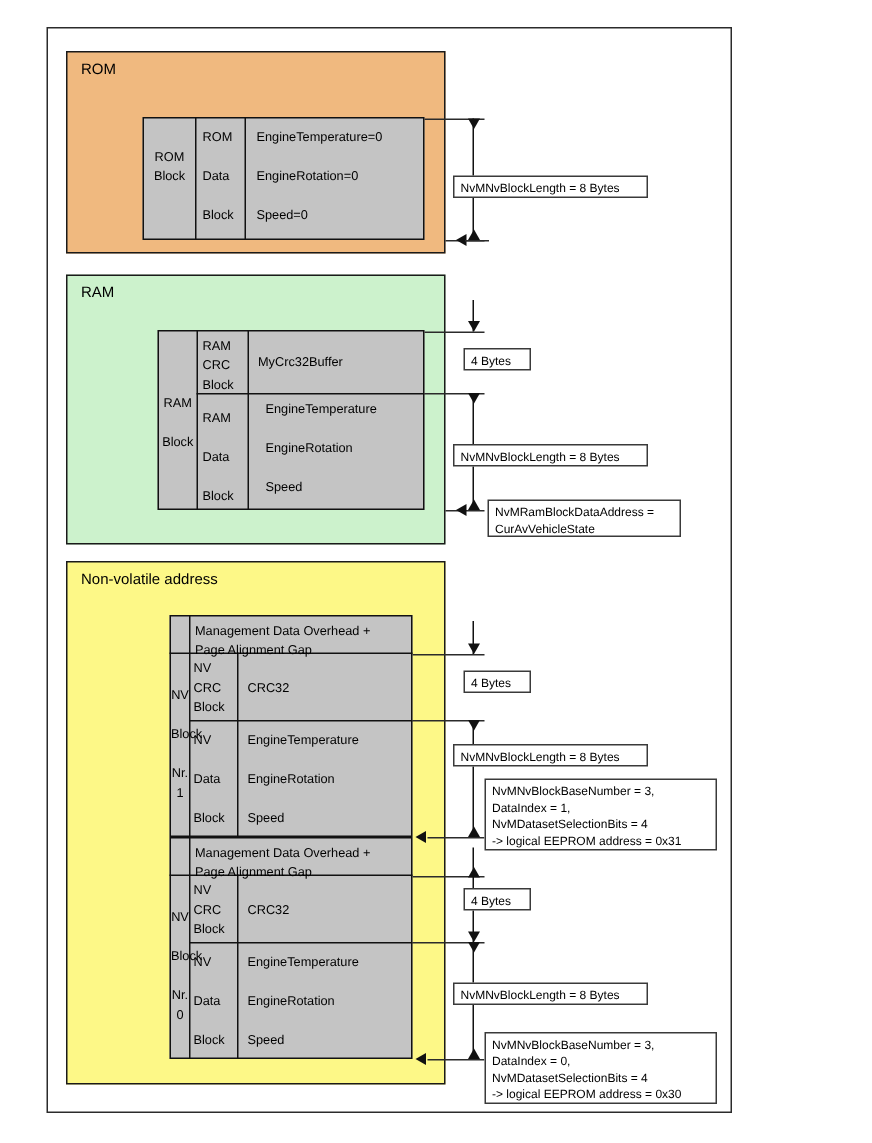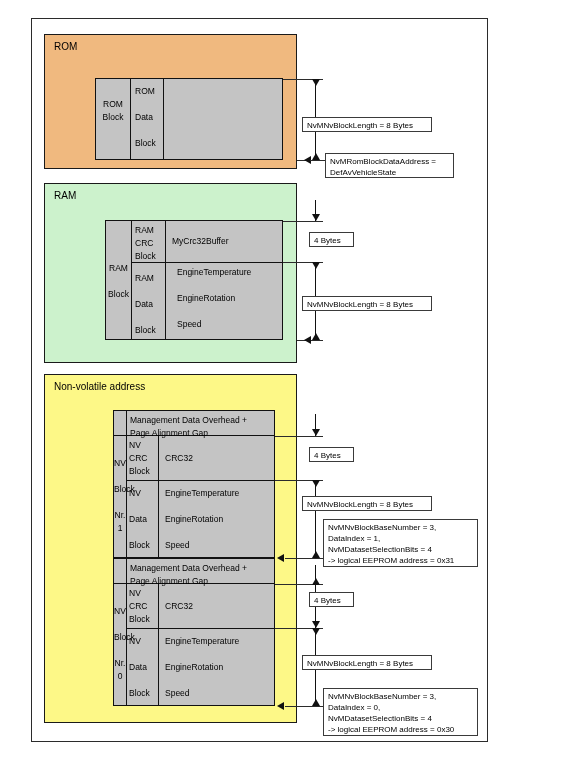--- a/index.html
+++ b/index.html
@@ -118,32 +118,35 @@
   <div class="gdiv-v" style="left:130px; top:78px; height:82px;"></div>
   <div class="gdiv-v" style="left:163px; top:78px; height:82px;"></div>
 
   <div class="clabel clabel-c" style="left:97px; top:98px; width:32px;">ROM
 Block</div>
   <div class="clabel" style="left:135px; top:85px; width:28px;">ROM
 
 Data
 
 Block</div>
+  <div class="clabel" style="left:171px; top:85px; width:110px;">EngineTemperature=0
+
+EngineRotation=0
+
+Speed=0</div>
 
   <div class="hline" style="left:283px; top:79px; width:40px;"></div>
   <div class="hline" style="left:297px; top:160px; width:26px;"></div>
   <div class="vline" style="left:315px; top:79px; height:81px;"></div>
   <div class="arrow-down" style="left:312px; top:79px;"></div>
   <div class="arrow-up" style="left:312px; top:153px;"></div>
   <div class="arrow-left" style="left:304px; top:156px;"></div>
   <div class="hline" style="left:310px; top:160px; width:16px;"></div>
 
   <div class="note" style="left:302px; top:117px; width:130px; height:15px;">NvMNvBlockLength = 8 Bytes</div>
-  <div class="note" style="left:325px; top:153px; width:129px; height:25px;">NvMRomBlockDataAddress =
-DefAvVehicleState</div>
 
   <div class="abs region region-ram">
     <span class="region-title">RAM</span>
   </div>
 
   <div class="abs gblock" style="left:105px; top:220px; width:178px; height:120px;"></div>
   <div class="gdiv-v" style="left:131px; top:220px; height:120px;"></div>
   <div class="gdiv-v" style="left:165px; top:220px; height:120px;"></div>
   <div class="gdiv-h" style="left:131px; top:262px; width:152px;"></div>
 
@@ -172,20 +175,22 @@
   <div class="vline" style="left:315px; top:200px; height:21px;"></div>
   <div class="arrow-down" style="left:312px; top:214px;"></div>
 
   <div class="vline" style="left:315px; top:262px; height:78px;"></div>
   <div class="arrow-down" style="left:312px; top:262px;"></div>
   <div class="arrow-up" style="left:312px; top:333px;"></div>
   <div class="arrow-left" style="left:304px; top:336px;"></div>
 
   <div class="note" style="left:309px; top:232px; width:45px; height:15px;">4 Bytes</div>
   <div class="note" style="left:302px; top:296px; width:130px; height:15px;">NvMNvBlockLength = 8 Bytes</div>
+  <div class="note" style="left:325px; top:333px; width:129px; height:25px;">NvMRamBlockDataAddress =
+CurAvVehicleState</div>
 
   <div class="abs region region-nv">
     <span class="region-title">Non-volatile address</span>
   </div>
 
   <div class="abs gblock" style="left:113px; top:410px; width:162px; height:148px;"></div>
   <div class="gdiv-h" style="left:113px; top:435px; width:162px;"></div>
   <div class="gdiv-h" style="left:126px; top:480px; width:149px;"></div>
   <div class="gdiv-v" style="left:126px; top:410px; height:148px;"></div>
   <div class="gdiv-v" style="left:158px; top:435px; height:123px;"></div>

